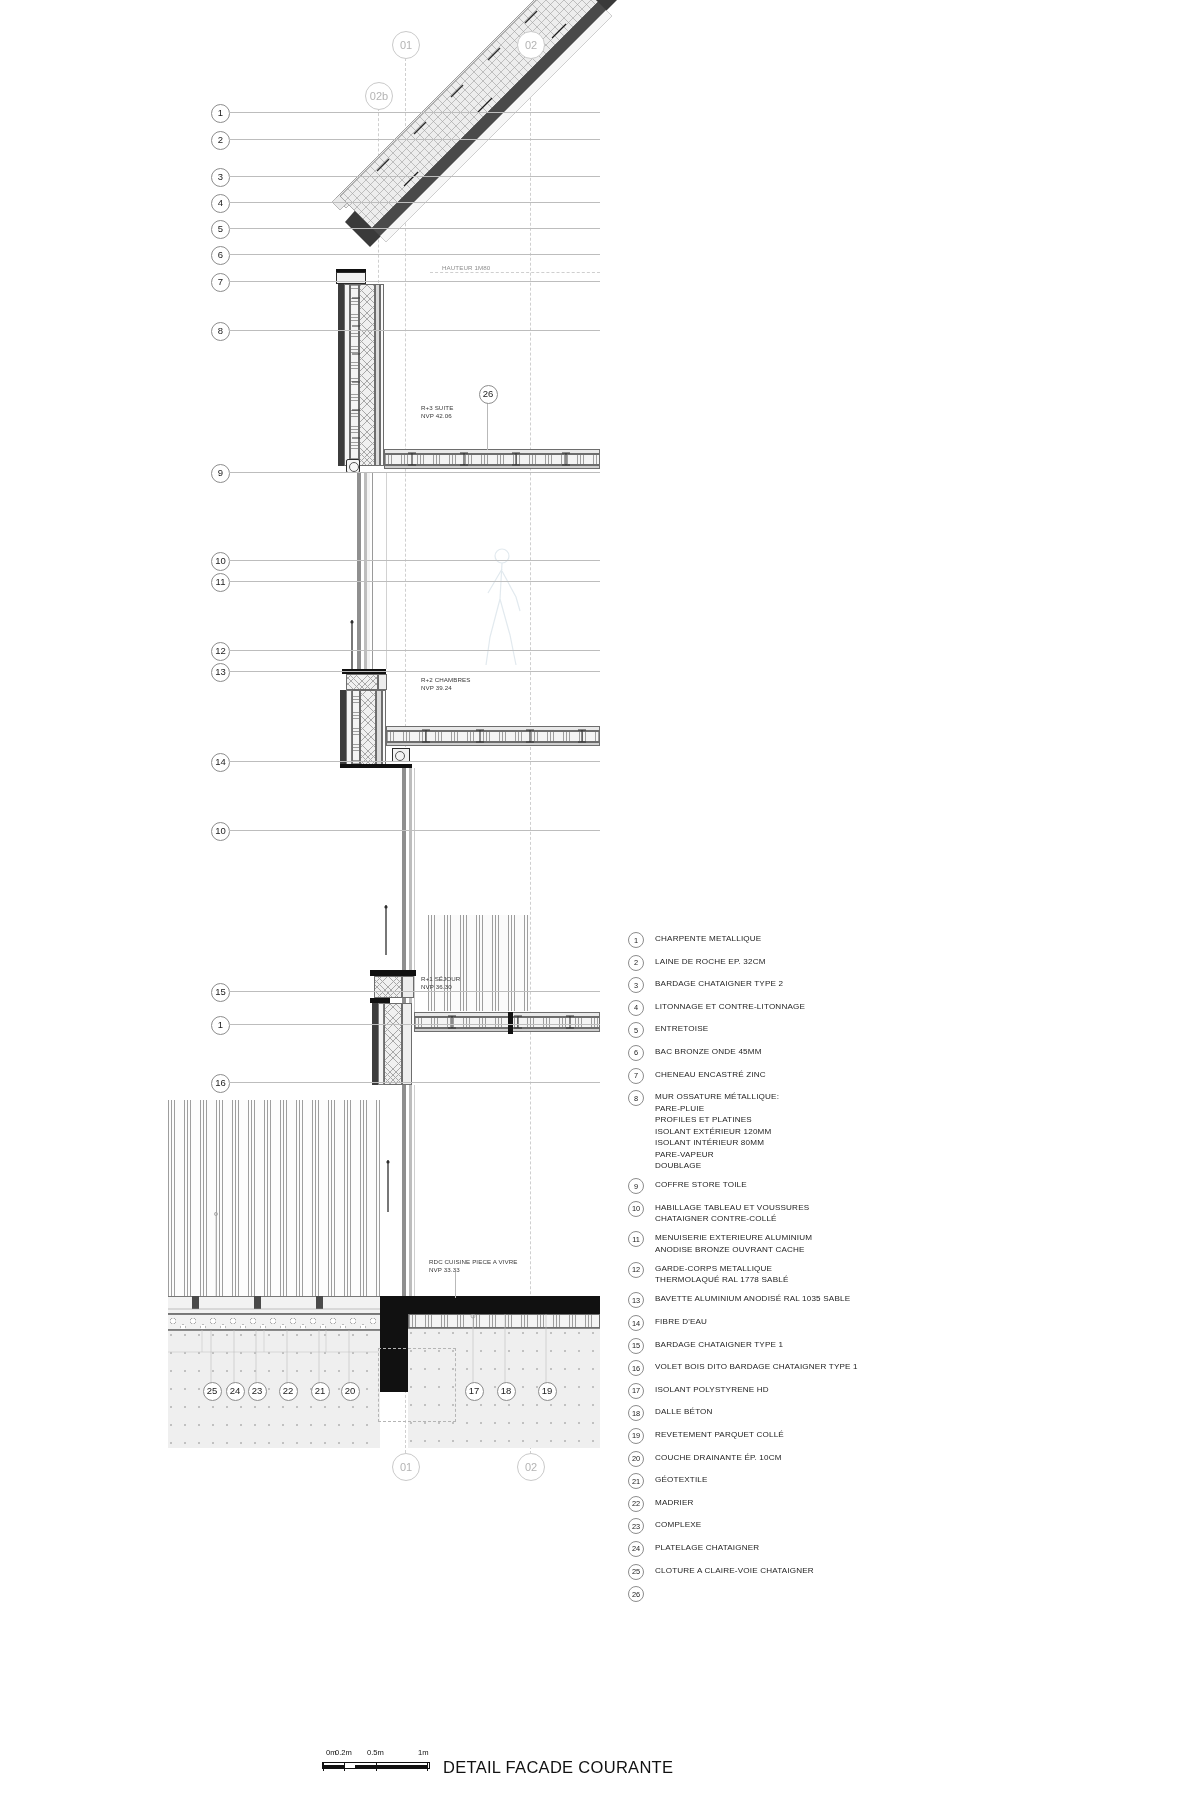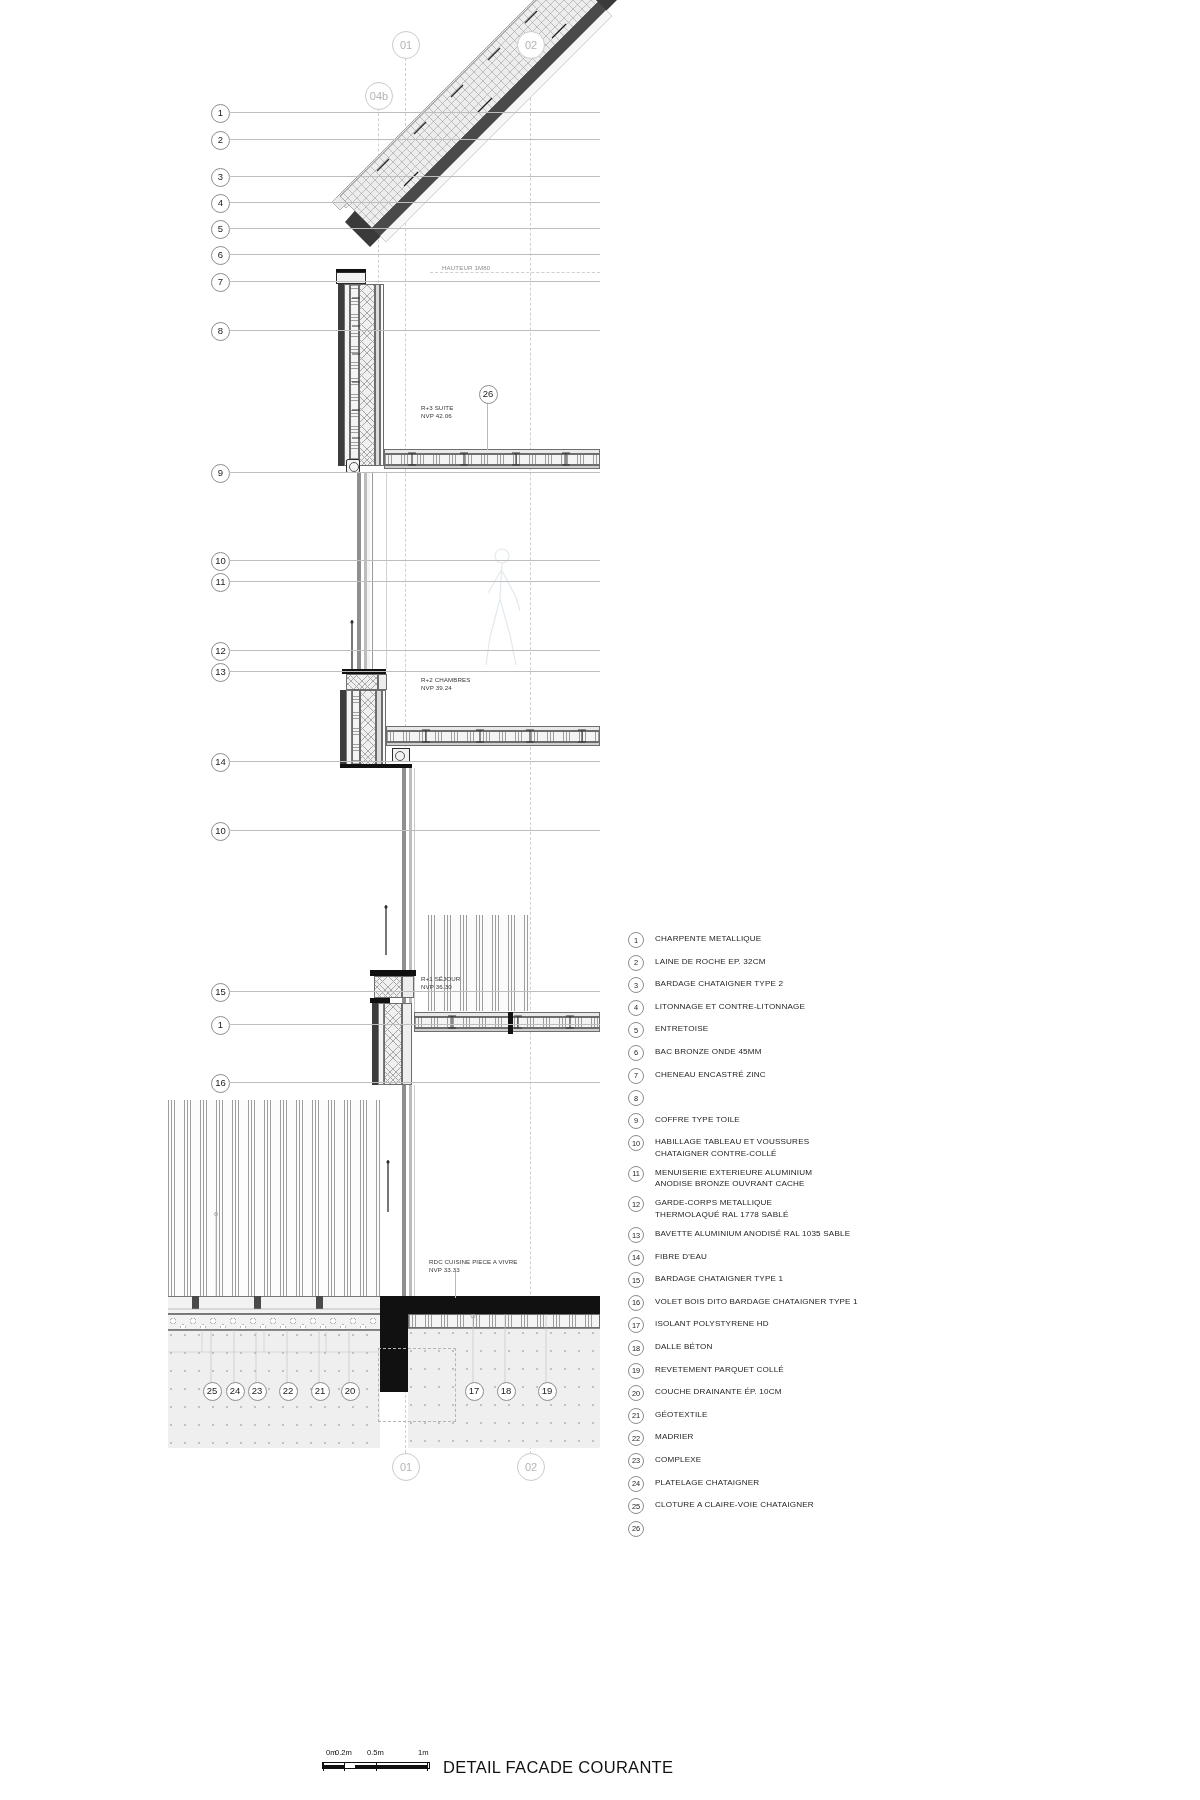--- a/index.html
+++ b/index.html
@@ -478,21 +478,21 @@
     </div>
 
   <div id="gridbubbles">
       <div class="bub grid" style="left: 392px; top: 31px;">
         <span>01</span>
       </div>
       <div class="bub grid" style="left: 517px; top: 31px;">
         <span>02</span>
       </div>
       <div class="bub grid" style="left: 365px; top: 82px;">
-        <span>04b</span>
+        <span>02b</span>
       </div>
       <div class="bub grid" style="left: 392px; top: 1453px;">
         <span>01</span>
       </div>
       <div class="bub grid" style="left: 517px; top: 1453px;">
         <span>02</span>
       </div>
     </div>
 
   <div id="legend">
@@ -519,24 +519,31 @@
       <div class="lg-row">
         <div class="lg-num">6</div>
         <div class="lg-txt">BAC BRONZE ONDE 45MM</div>
       </div>
       <div class="lg-row">
         <div class="lg-num">7</div>
         <div class="lg-txt">CHENEAU ENCASTRÉ ZINC</div>
       </div>
       <div class="lg-row">
         <div class="lg-num">8</div>
+        <div class="lg-txt">MUR OSSATURE MÉTALLIQUE:
+PARE-PLUIE
+PROFILES ET PLATINES
+ISOLANT EXTÉRIEUR 120MM
+ISOLANT INTÉRIEUR  80MM
+PARE-VAPEUR
+DOUBLAGE</div>
       </div>
       <div class="lg-row">
         <div class="lg-num">9</div>
-        <div class="lg-txt">COFFRE TYPE TOILE</div>
+        <div class="lg-txt">COFFRE STORE TOILE</div>
       </div>
       <div class="lg-row">
         <div class="lg-num">10</div>
         <div class="lg-txt">HABILLAGE TABLEAU ET VOUSSURES
 CHATAIGNER CONTRE-COLLÉ</div>
       </div>
       <div class="lg-row">
         <div class="lg-num">11</div>
         <div class="lg-txt">MENUISERIE EXTERIEURE ALUMINIUM
 ANODISE BRONZE OUVRANT CACHE</div>

